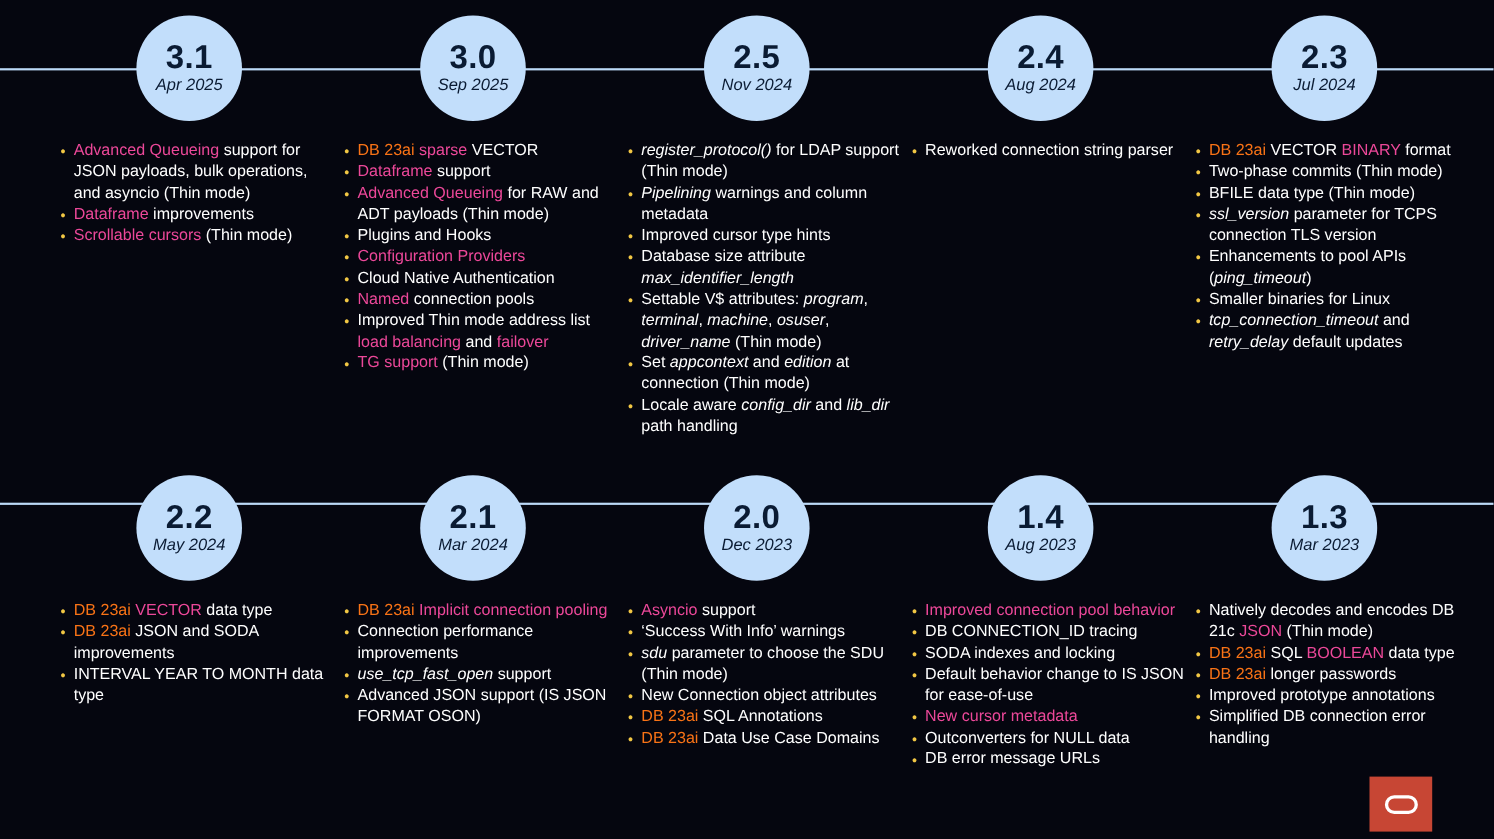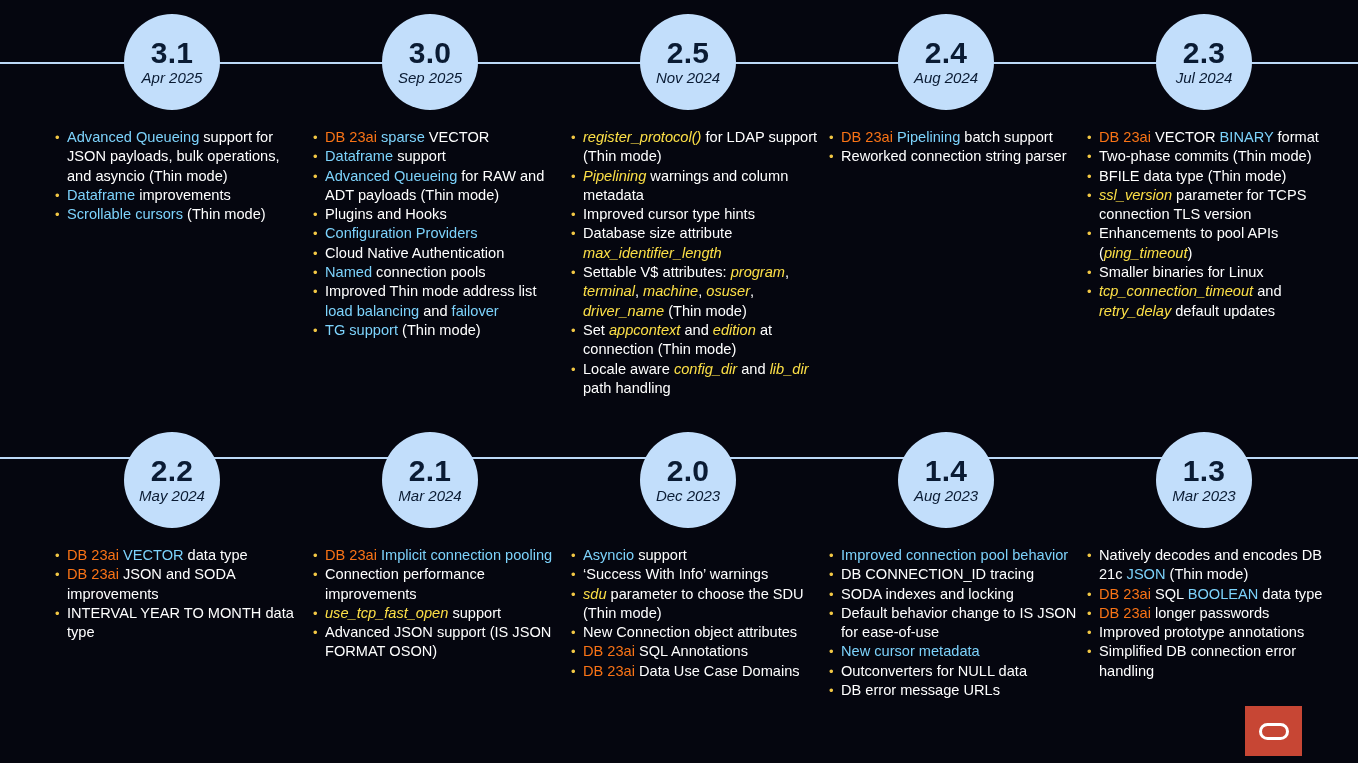--- a/index.html
+++ b/index.html
@@ -100,23 +100,23 @@
     content: "\2022";
     position: absolute;
     left: 1px;
     top: 0;
     color: #f2c744;
     font-size: 13px;
     line-height: 19.3px;
   }
 
   
-  .hl   { color: #7dd3fc; }           
+  .hl   { color: #ec4899; }           
   .db   { color: #f97316; }           
-  .code { color: #fde047; font-style: italic; }  
+  .code { color: #ffffff; font-style: italic; }  
 
   
   .oracle-logo {
     position: absolute;
     left: 1245px;
     top: 706px;
     width: 57px;
     height: 50px;
     background: #c74634;
     display: flex;
@@ -182,21 +182,20 @@
           <li><span>Set </span><span class="code">appcontext</span><span> and </span><span class="code">edition</span><span> at connection (Thin mode)</span></li>
           <li><span>Locale aware </span><span class="code">config_dir</span><span> and </span><span class="code">lib_dir</span><span> path handling</span></li>
         </ul>
       </div>
       <div class="col c3">
         <div class="node">
           <div class="node-version">2.4</div>
           <div class="node-date">Aug 2024</div>
         </div>
         <ul class="bullets">
-          <li><span class="db">DB 23ai</span><span> </span><span class="hl">Pipelining</span><span> batch support</span></li>
           <li><span>Reworked connection string parser</span></li>
         </ul>
       </div>
       <div class="col c4">
         <div class="node">
           <div class="node-version">2.3</div>
           <div class="node-date">Jul 2024</div>
         </div>
         <ul class="bullets">
           <li><span class="db">DB 23ai</span><span> VECTOR </span><span class="hl">BINARY</span><span> format</span></li>

